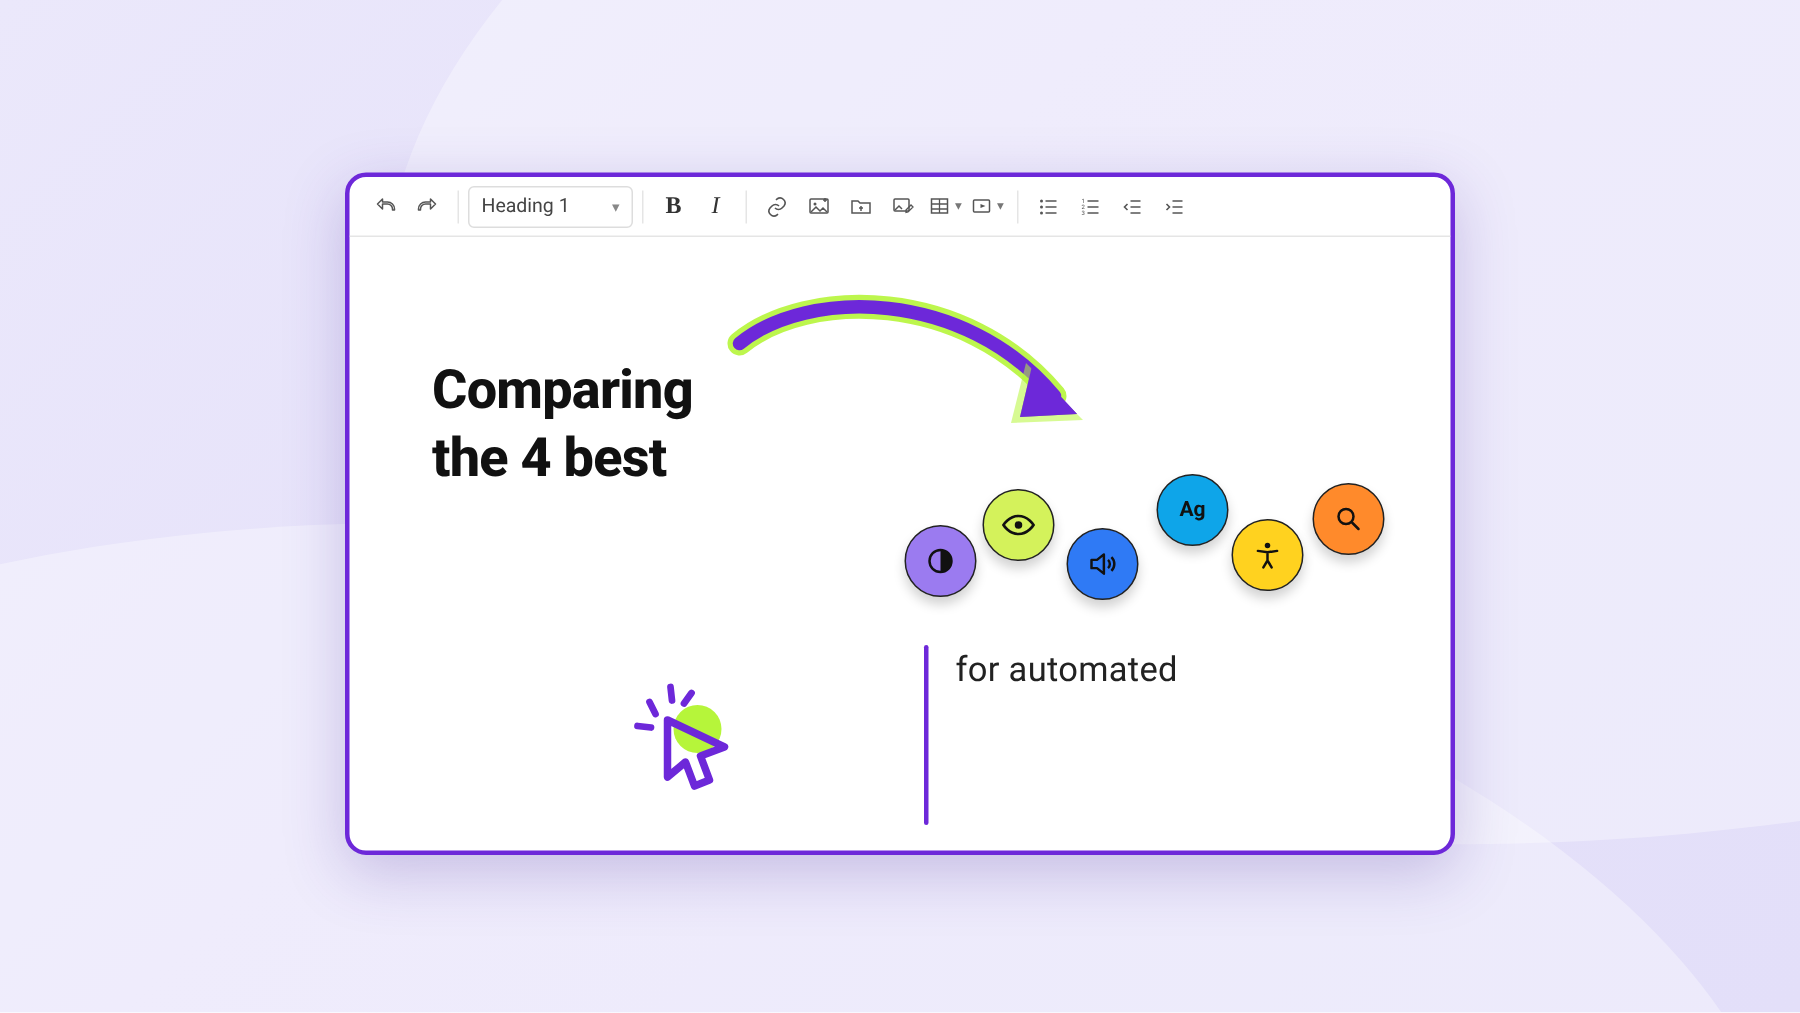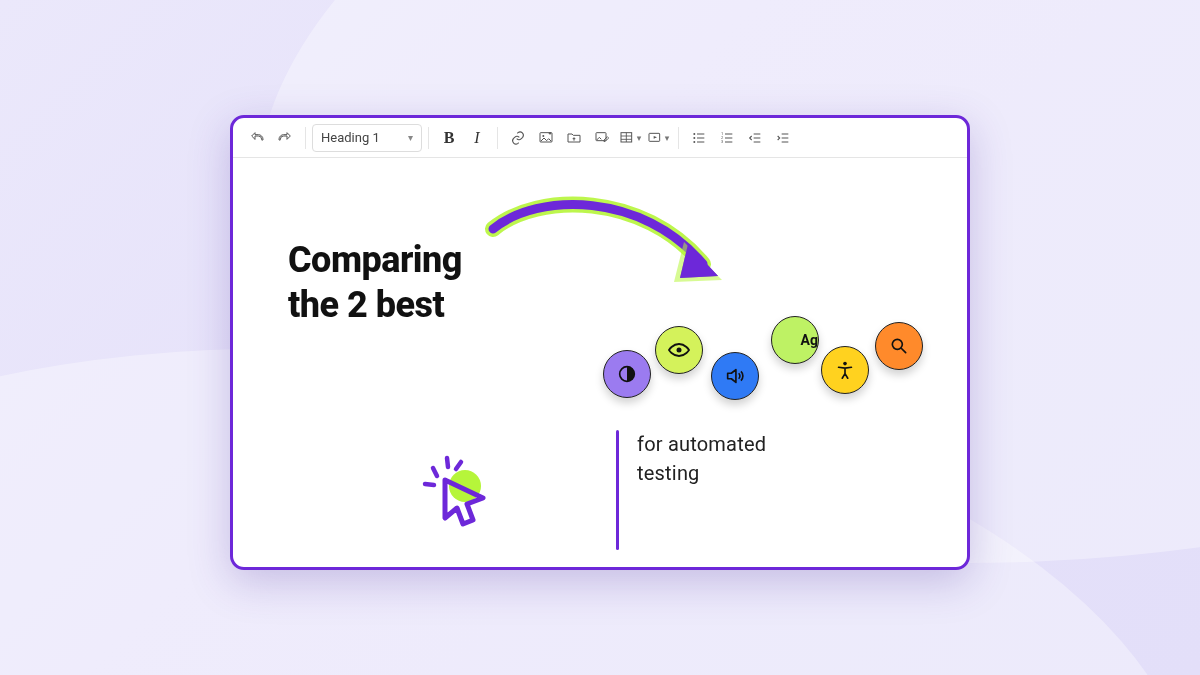--- a/index.html
+++ b/index.html
@@ -132,38 +132,38 @@
     border-radius: 50%;
     border: 1.5px solid #222;
     display: flex; align-items: center; justify-content: center;
     box-shadow: 0 5px 8px rgba(0,0,0,0.18);
     font-weight: 700; font-size: 14px;
     color: #111;
   }
   .tc1 { left: 0;   top: 42px; background: #9b7bf0; }
   .tc2 { left: 52px; top: 18px; background: #d4f25b; }
   .tc3 { left: 108px; top: 44px; background: #2f7af5; }
-  .tc4 { left: 168px; top: 8px;  background: #bef264; justify-content: flex-end; }
+  .tc4 { left: 168px; top: 8px;  background: #0ea5e9; }
   .tc5 { left: 218px; top: 38px; background: #ffd21f; }
   .tc6 { left: 272px; top: 14px; background: #ff8a2b; }
 
   .sub-block {
     position: absolute;
     left: 383px; top: 272px;
     display: flex;
     align-items: flex-start;
   }
   .sub-rule {
     width: 3px; height: 120px;
     background: #6d28d9;
     border-radius: 2px;
     margin-right: 18px;
   }
   .sub-text {
-    font-size: 20px;
+    font-size: 23px;
     line-height: 1.45;
     color: #222;
     font-weight: 400;
     letter-spacing: 0.2px;
   }
   .mini-chev { font-size: 9px; color: #777; margin-left: 2px; }
 </style>
 </head>
 <body>
 
@@ -290,21 +290,21 @@
       <svg class="arrow-graphic" viewBox="0 0 260 120">
         <path d="M15 45 C 60 8, 165 8, 225 80" fill="none" stroke="#b6f53a" stroke-width="16" stroke-linecap="round" opacity="0.9"></path>
         <path d="M15 45 C 60 8, 165 8, 225 80" fill="none" stroke="#6d28d9" stroke-width="9" stroke-linecap="round"></path>
         <path d="M210 60 L240 92 L202 94 Z" fill="#6d28d9"></path>
         <path d="M206 58 L244 96 L196 98 Z" fill="#b6f53a" opacity="0.55"></path>
         <path d="M210 60 L240 92 L202 94 Z" fill="#6d28d9"></path>
       </svg>
 
       <div class="headline">
         <div>Comparing</div>
-        <div>the 2 best</div>
+        <div>the 4 best</div>
       </div>
 
       <svg class="cursor-graphic" viewBox="0 0 90 90">
         <circle cx="52" cy="38" r="16" fill="#b6f53a"></circle>
         <path d="M20 20 L24 28 M12 36 L21 37 M34 10 L35 19 M48 14 L43 21" stroke="#6d28d9" stroke-width="4.5" stroke-linecap="round"></path>
         <path d="M32 32 L70 50 L54 56 L60 72 L50 76 L44 60 L32 70 Z" fill="none" stroke="#6d28d9" stroke-width="5" stroke-linejoin="round"></path>
       </svg>
 
       <div class="tool-circles">
         <div class="tool-circle tc1">
@@ -339,19 +339,18 @@
               <circle cx="10" cy="10" r="6" fill="none" stroke="#111" stroke-width="2"></circle>
               <path d="M15 15l5 5" stroke="#111" stroke-width="2" stroke-linecap="round"></path>
             </svg>
         </div>
       </div>
 
       <div class="sub-block">
         <div class="sub-rule"></div>
         <div class="sub-text">
           <div>for automated</div>
-          <div>testing</div>
         </div>
       </div>
 
     </div>
   </div>
 </div>
 
 </body></html>

